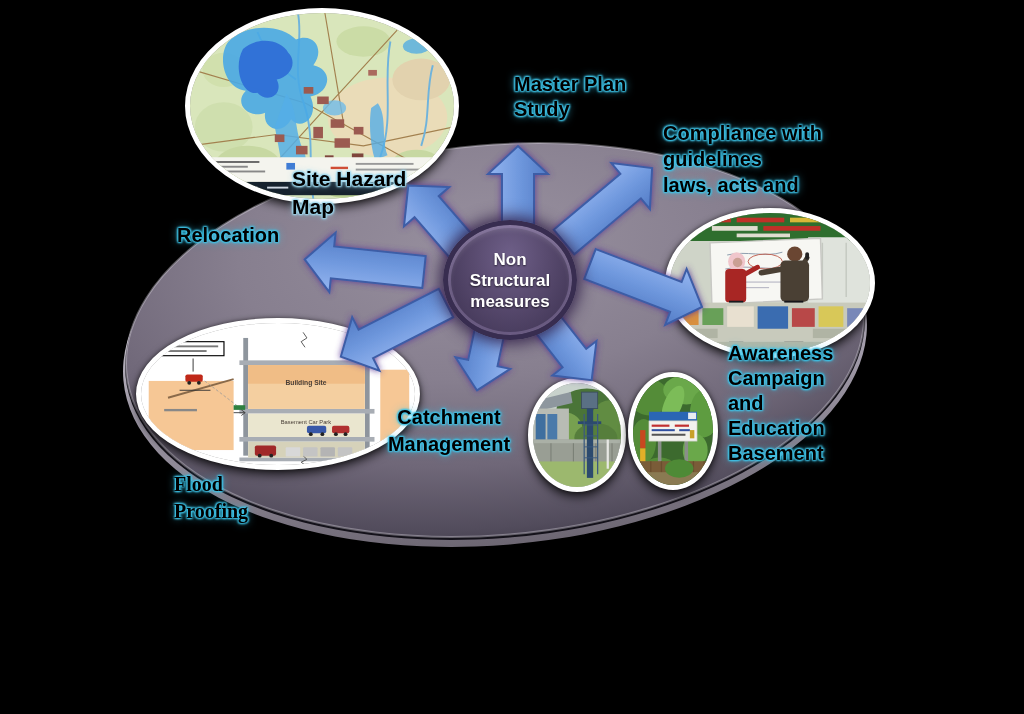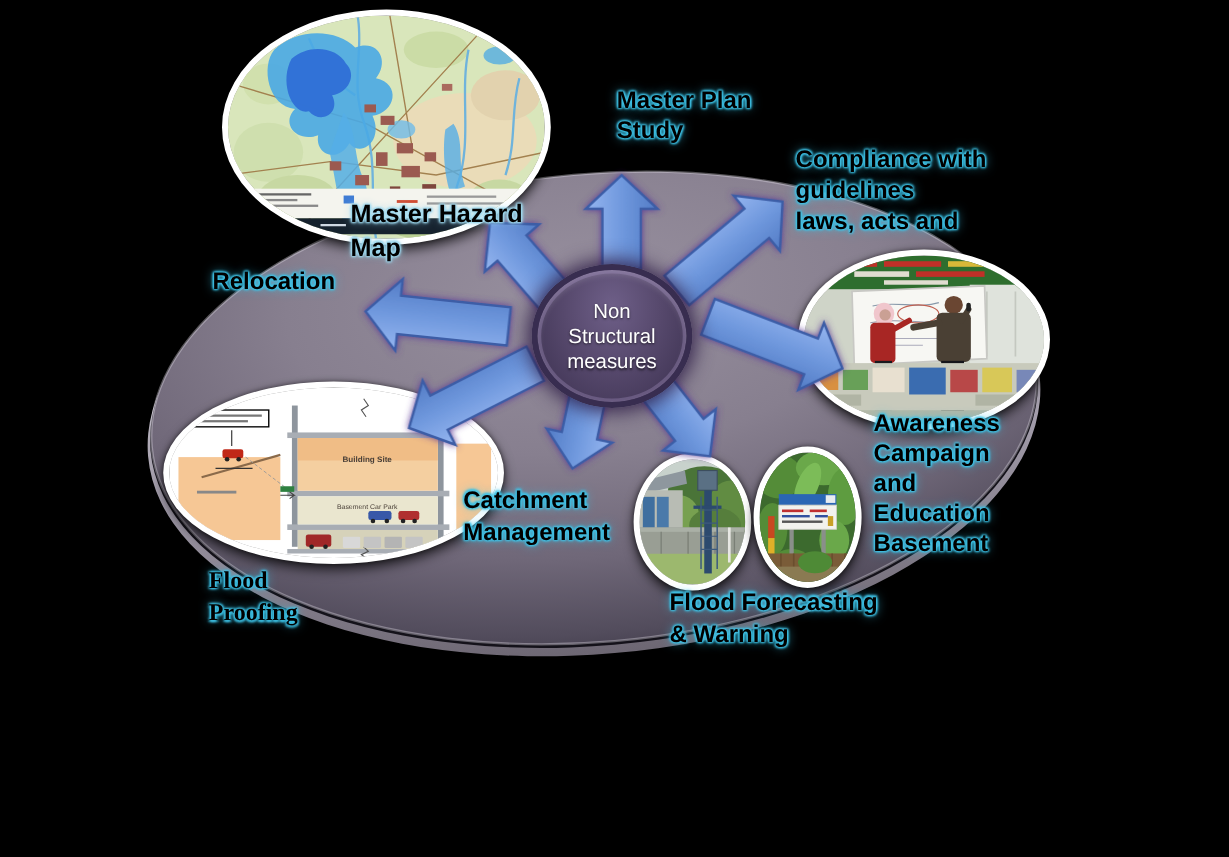--- a/index.html
+++ b/index.html
@@ -21,38 +21,38 @@
   #photo-fc1{left:528px;top:378px;width:98px;height:114px;z-index:11;}
   #photo-fc2{left:628px;top:372px;width:90px;height:118px;z-index:12;}
   #photo-awareness{left:665px;top:208px;width:210px;height:150px;z-index:10;}
   #center-node{
     position:absolute;left:443px;top:220px;width:134px;height:120px;z-index:25;
     border-radius:50%;
     background:radial-gradient(ellipse at 50% 28%, #6e5f88 0%, #57496d 45%, #473b5c 75%, #3b3050 100%);
     border:5px solid #382d50;box-sizing:border-box;
     box-shadow:0 0 16px 3px rgba(46,30,72,.95), inset 0 0 0 3px rgba(160,140,190,.35), inset 0 3px 6px rgba(255,255,255,.22);
     display:flex;flex-direction:column;justify-content:center;align-items:center;
-    color:#fff;font-weight:400;font-size:17px;line-height:21px;text-align:center;
+    color:#fff;font-weight:700;font-size:17px;line-height:21px;text-align:center;
     text-shadow:0 1px 2px rgba(0,0,0,.65);
   }
   .lbl{
     position:absolute;z-index:30;color:#000;font-weight:700;font-size:20px;line-height:26px;
     text-shadow:-1px -1px 2px #3ec2e6, 1px -1px 2px #3ec2e6, -1px 1px 2px #3ec2e6,
                  1px 1px 2px #3ec2e6, 0 0 9px rgba(62,194,230,.85);
     white-space:nowrap;
   }
   .lbl .ln{display:block;}
   #lbl-master{left:486px;top:72px;line-height:25px;margin-left:28px;}
   #lbl-compliance{left:663px;top:120px;}
   #lbl-hazard{left:292px;top:165px;font-size:21px;line-height:28px;
     text-shadow:-1px -1px 2px #9ed8ee, 1px -1px 2px #9ed8ee, -1px 1px 2px #9ed8ee,
                  1px 1px 2px #9ed8ee, 0 0 7px rgba(158,216,238,.9);}
   #lbl-relocation{left:177px;top:222px;}
   #lbl-awareness{left:728px;top:341px;line-height:25px;}
-  #lbl-catchment{left:386px;top:404px;width:126px;text-align:left;line-height:27px;}
+  #lbl-catchment{left:386px;top:404px;width:126px;text-align:center;line-height:27px;}
   #lbl-forecasting{left:558px;top:489px;line-height:27px;}
   #lbl-proofing{left:174px;top:471px;line-height:27px;font-family:Liberation Serif, serif;}
 </style>
 </head>
 <body>
 
 <div id="stage">
 
   <svg id="platform-svg" viewBox="0 0 1024 714">
     <defs>
@@ -347,44 +347,40 @@
     <span class="ln">Study</span>
   </div>
 
   <div class="lbl" id="lbl-compliance">
     <span class="ln">Compliance with</span>
     <span class="ln">guidelines</span>
     <span class="ln">laws, acts and</span>
   </div>
 
   <div class="lbl" id="lbl-hazard">
-    <span class="ln">Master Hazard</span>
+    <span class="ln">Site Hazard</span>
     <span class="ln">Map</span>
   </div>
 
   <div class="lbl" id="lbl-relocation">
     <span class="ln">Relocation</span>
   </div>
 
   <div class="lbl" id="lbl-awareness">
     <span class="ln">Awareness</span>
     <span class="ln">Campaign</span>
     <span class="ln">and</span>
     <span class="ln">Education</span>
     <span class="ln">Basement</span>
   </div>
 
   <div class="lbl" id="lbl-catchment">
     <span class="ln">Catchment</span>
     <span class="ln">Management</span>
   </div>
 
-  <div class="lbl" id="lbl-forecasting">
-    <span class="ln">Flood Forecasting</span>
-    <span class="ln">&amp; Warning</span>
-  </div>
 
   <div class="lbl" id="lbl-proofing">
     <span class="ln">Flood</span>
     <span class="ln">Proofing</span>
   </div>
 
 </div>
 
 </body></html>

